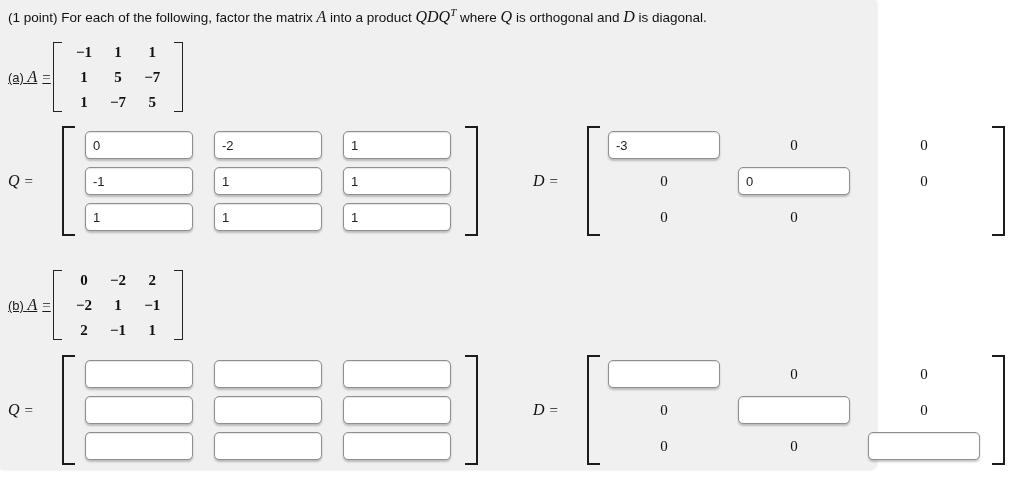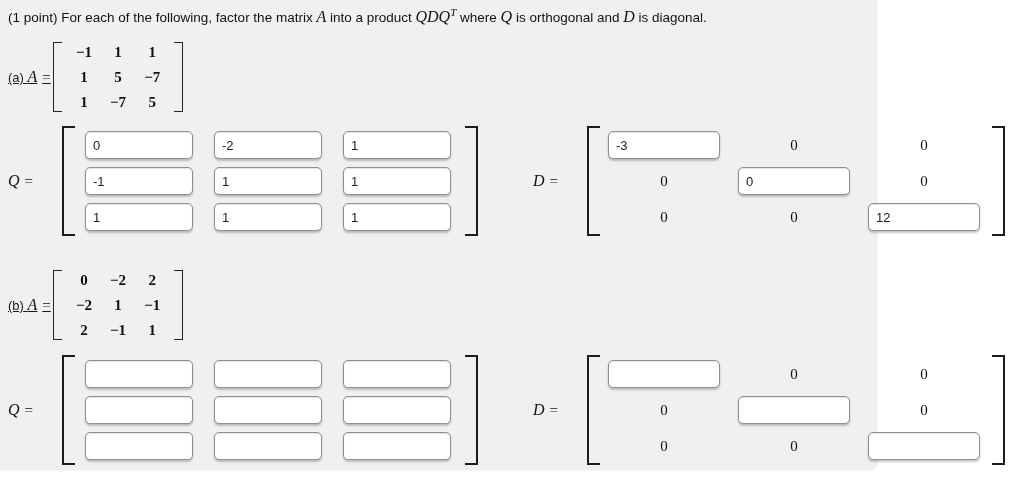--- a/index.html
+++ b/index.html
@@ -117,21 +117,20 @@
   <div class="bbr l"></div>
   <div class="dgrid">
     <input class="ans" type="text" value="-3" style="">
     <span class="zero">0</span>
     <span class="zero">0</span>
     <span class="zero">0</span>
     <input class="ans" type="text" value="0" style="">
     <span class="zero">0</span>
     <span class="zero">0</span>
     <span class="zero">0</span>
-    <input class="ans" type="text" value="12" style="">
   </div>
   <div class="bbr r"></div>
 </div>
 
 <div class="defrow" style="left:8px;top:270px;height:70px;">
   <span class="deflabel"><span>(b)</span> <span class="mi">A</span><span class="mo">=</span></span>
   <div class="smallmat">
     <div class="sbr l"></div>
     <div class="sgrid">
       <span>0</span>

